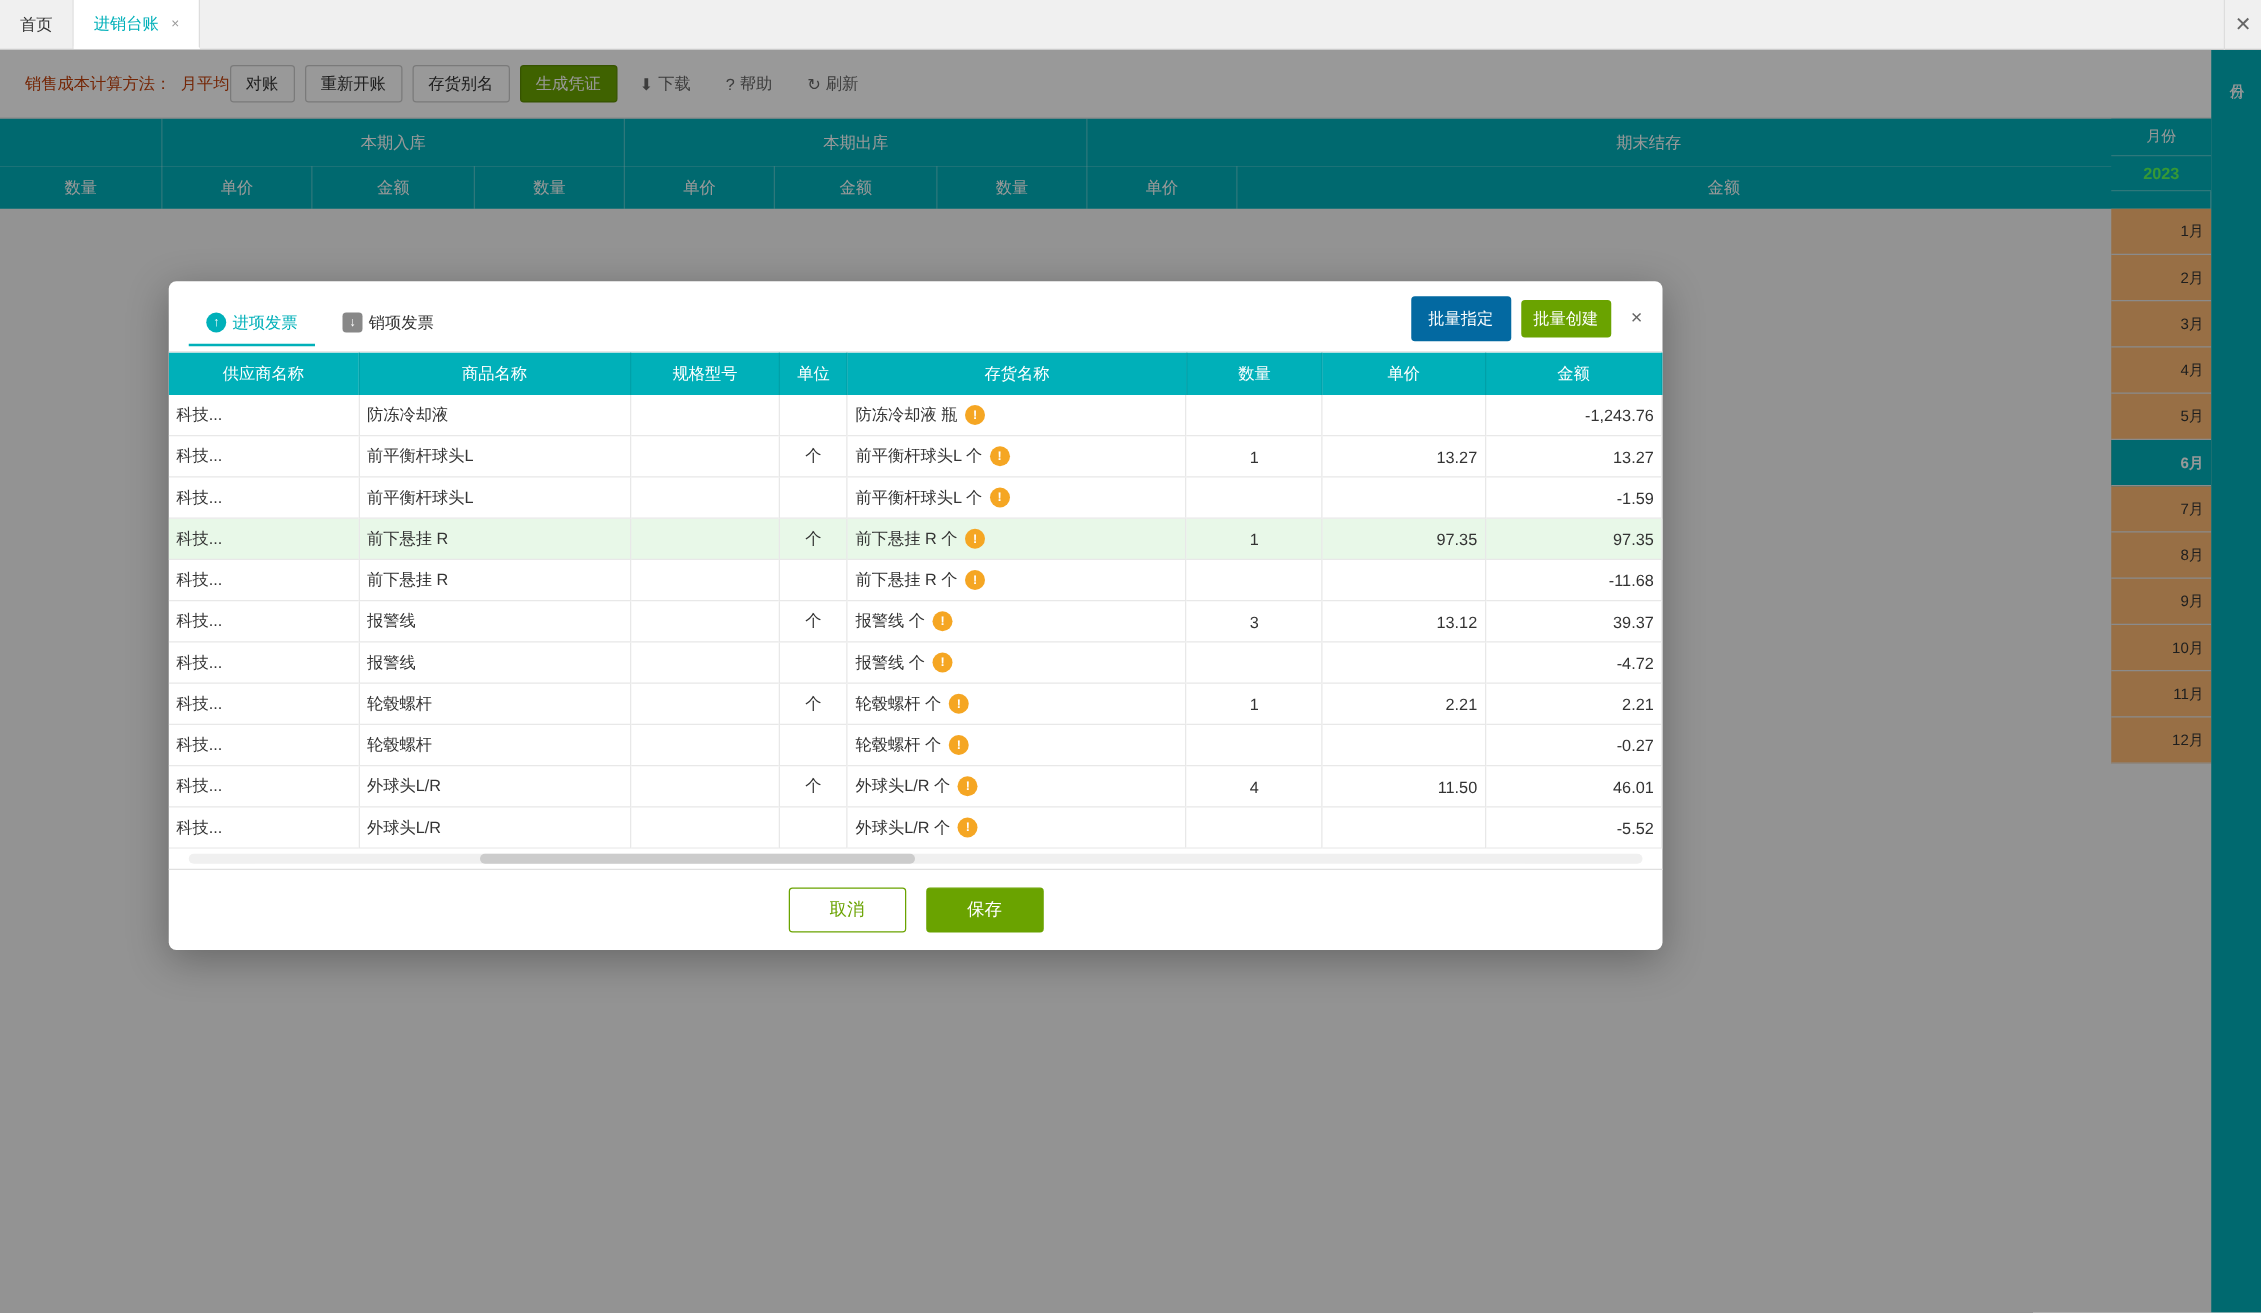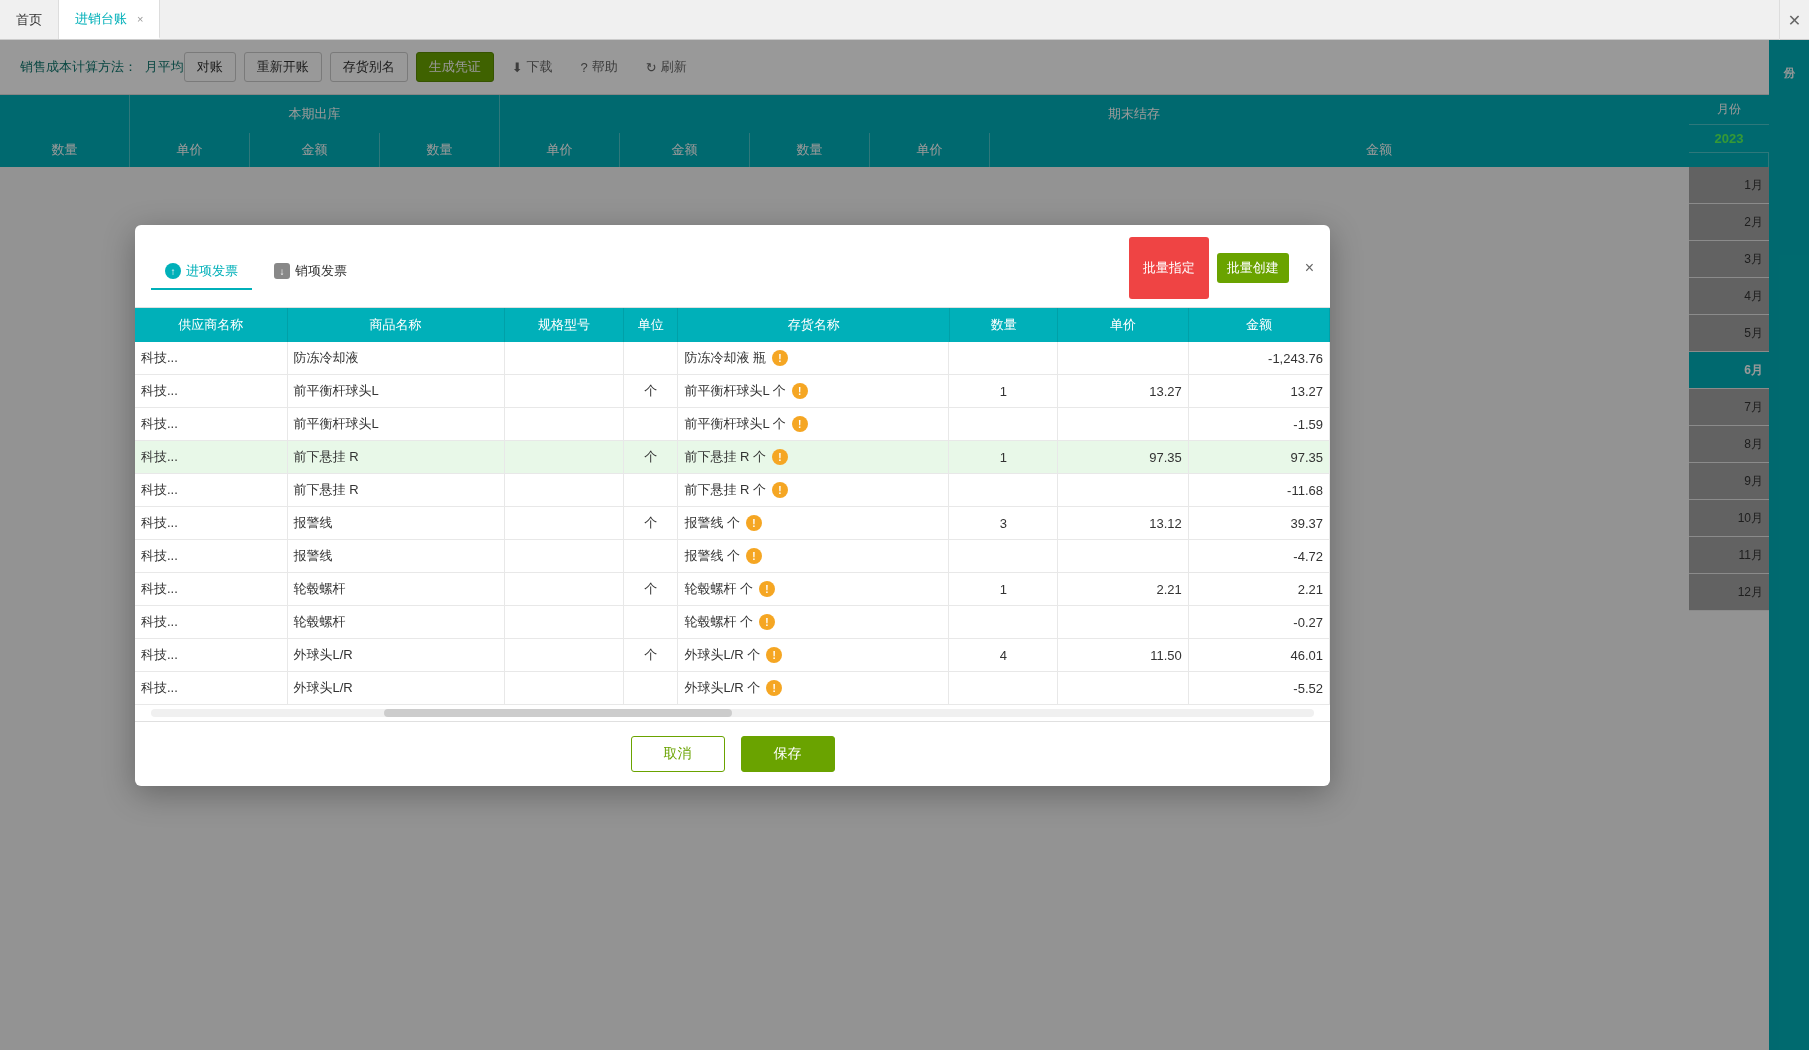--- a/index.html
+++ b/index.html
@@ -71,21 +71,21 @@
       padding: 0 20px;
       height: 55px;
       background: white;
       border-bottom: 1px solid #e0e0e0;
     }
     .cost-method {
       font-size: 13px;
       color: #333;
     }
     .cost-method span {
-      color: #0f766e;
+      color: #c2410c;
     }
     .page-title-area {
       flex: 1;
       display: flex;
       justify-content: center;
       align-items: center;
       gap: 8px;
     }
     .page-title {
       font-size: 18px;
@@ -218,22 +218,22 @@
       font-size: 10px;
     }
     .modal-header-actions {
       margin-left: auto;
       display: flex;
       align-items: center;
       gap: 8px;
       padding-bottom: 8px;
     }
     .btn-assign {
-      padding: 22px 14px;
-      background: #ef4444;
+      padding: 9px 14px;
+      background: #0369a1;
       color: white;
       border: none;
       border-radius: 3px;
       cursor: pointer;
       font-size: 13px;
     }
     .btn-create {
       padding: 6px 10px;
       background: #6aa300;
       color: white;
@@ -393,21 +393,21 @@
       text-align: center;
       border-bottom: 1px solid rgba(255,255,255,0.3);
     }
 
     
     .month-rows-bg {
       position: absolute;
       right: 40px;
       top: 127px;
       width: 80px;
-      background: #a3a3a3;
+      background: #fdba74;
     }
     .month-row {
       height: 37px;
       display: flex;
       align-items: center;
       justify-content: flex-end;
       padding-right: 6px;
       border-bottom: 1px solid #e8e8e8;
       font-size: 12px;
       color: #333;
@@ -455,20 +455,21 @@
       <button class="btn-icon">
         <span>↻</span>
         <span>刷新</span>
       </button>
     </div>
   </div>
 
   <div class="bg-table-area">
     <div class="bg-header-row1">
       <div class="bh-cell" style="width:130px;"></div>
+      <div class="bh-cell" style="width:370px;">本期入库</div>
       <div class="bh-cell" style="width:370px;">本期出库</div>
       <div class="bh-cell" style="flex:1;">期末结存</div>
     </div>
     <div class="bg-header-row2">
       <div class="bh-cell" style="width:130px;">数量</div>
       <div class="bh-cell" style="width:120px;">单价</div>
       <div class="bh-cell" style="width:130px;">金额</div>
       <div class="bh-cell" style="width:120px;">数量</div>
       <div class="bh-cell" style="width:120px;">单价</div>
       <div class="bh-cell" style="width:130px;">金额</div>

